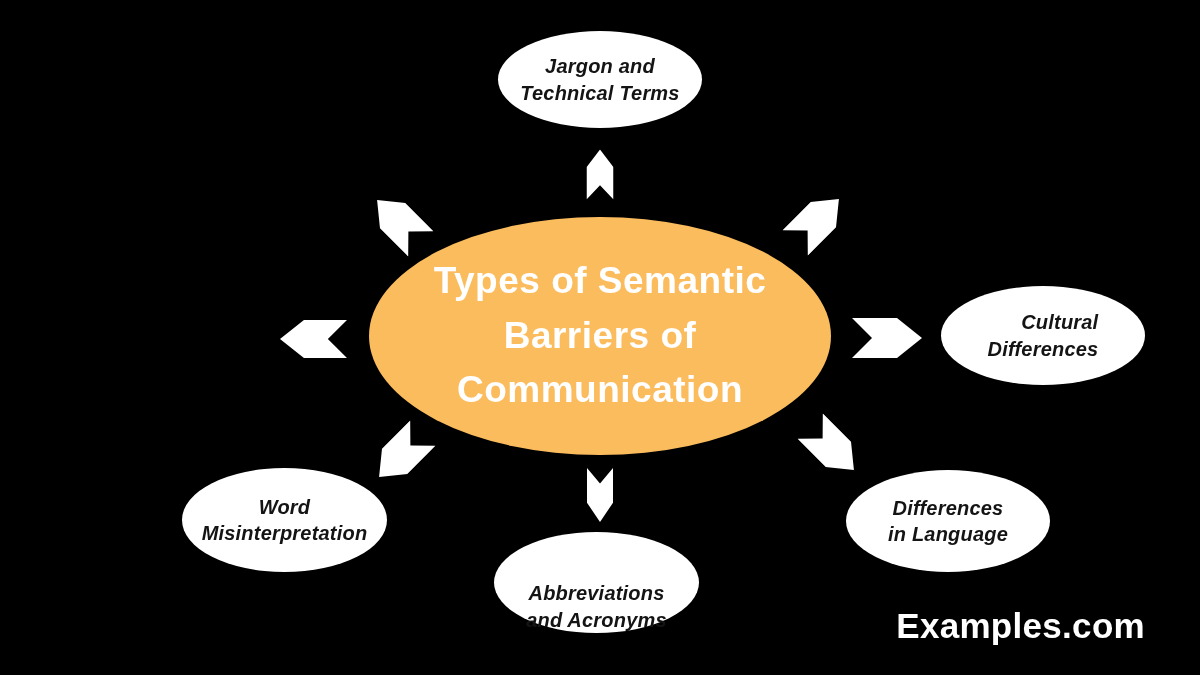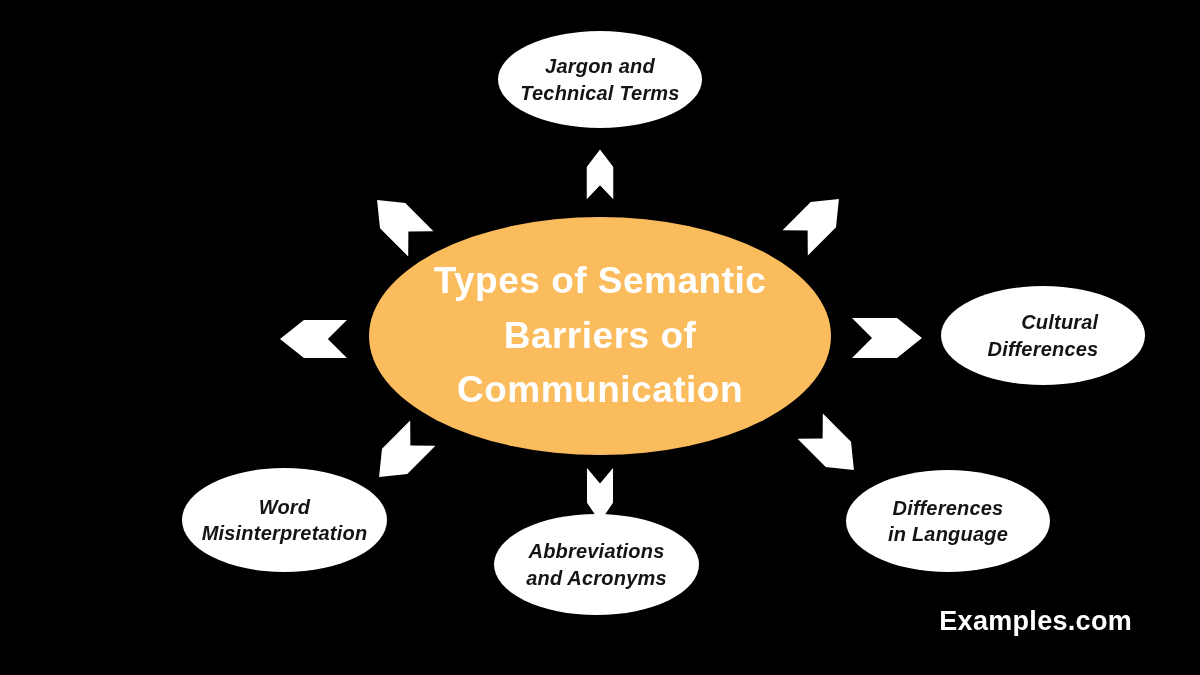--- a/index.html
+++ b/index.html
@@ -35,21 +35,21 @@
     letter-spacing:.2px;
     font-style:italic;
   }
 
   #node-jargon{left:498px;top:31px;width:204px;height:97px;}
   #node-language{left:187px;top:102px;width:202px;height:95px;}
   #node-slang{left:849px;top:104px;width:200px;height:103px;}
   #node-common{left:56px;top:291px;width:203px;height:97px;}
   #node-cultural{left:941px;top:286px;width:204px;height:99px;text-align:right;}
   #node-tone{left:182px;top:468px;width:205px;height:104px;}
-  #node-abbrev{left:494px;top:514px;width:205px;height:101px;}
+  #node-abbrev{left:494px;top:532px;width:205px;height:101px;align-items:flex-end;}
   #node-ambig{left:846px;top:470px;width:204px;height:102px;}
 
   .center-ellipse{
     position:absolute;
     left:369px;top:217px;width:462px;height:238px;
     background:var(--center-fill);
     border-radius:50%;
     display:flex;align-items:center;justify-content:center;
     text-align:center;
   }
@@ -69,23 +69,23 @@
   #arrow-down{left:573px;top:482px;transform:rotate(90deg);}
   #arrow-left{left:280px;top:320px;transform:rotate(180deg);}
   #arrow-right{left:852px;top:318px;}
   #arrow-up-left{left:368px;top:204px;transform:rotate(-135deg);}
   #arrow-up-right{left:786px;top:203px;transform:rotate(-45deg);}
   #arrow-down-left{left:370px;top:437px;transform:rotate(135deg);}
   #arrow-down-right{left:801px;top:430px;transform:rotate(45deg);}
 
   .watermark{
     position:absolute;
-    right:68px;top:606px;
+    right:55px;top:606px;
     color:#ffffff;
-    font-size:27px;
+    font-size:35px;
     font-weight:700;
     letter-spacing:.3px;
   }
 </style>
 </head>
 <body>
 
 <div class="canvas">
 
   <div class="center-ellipse">

